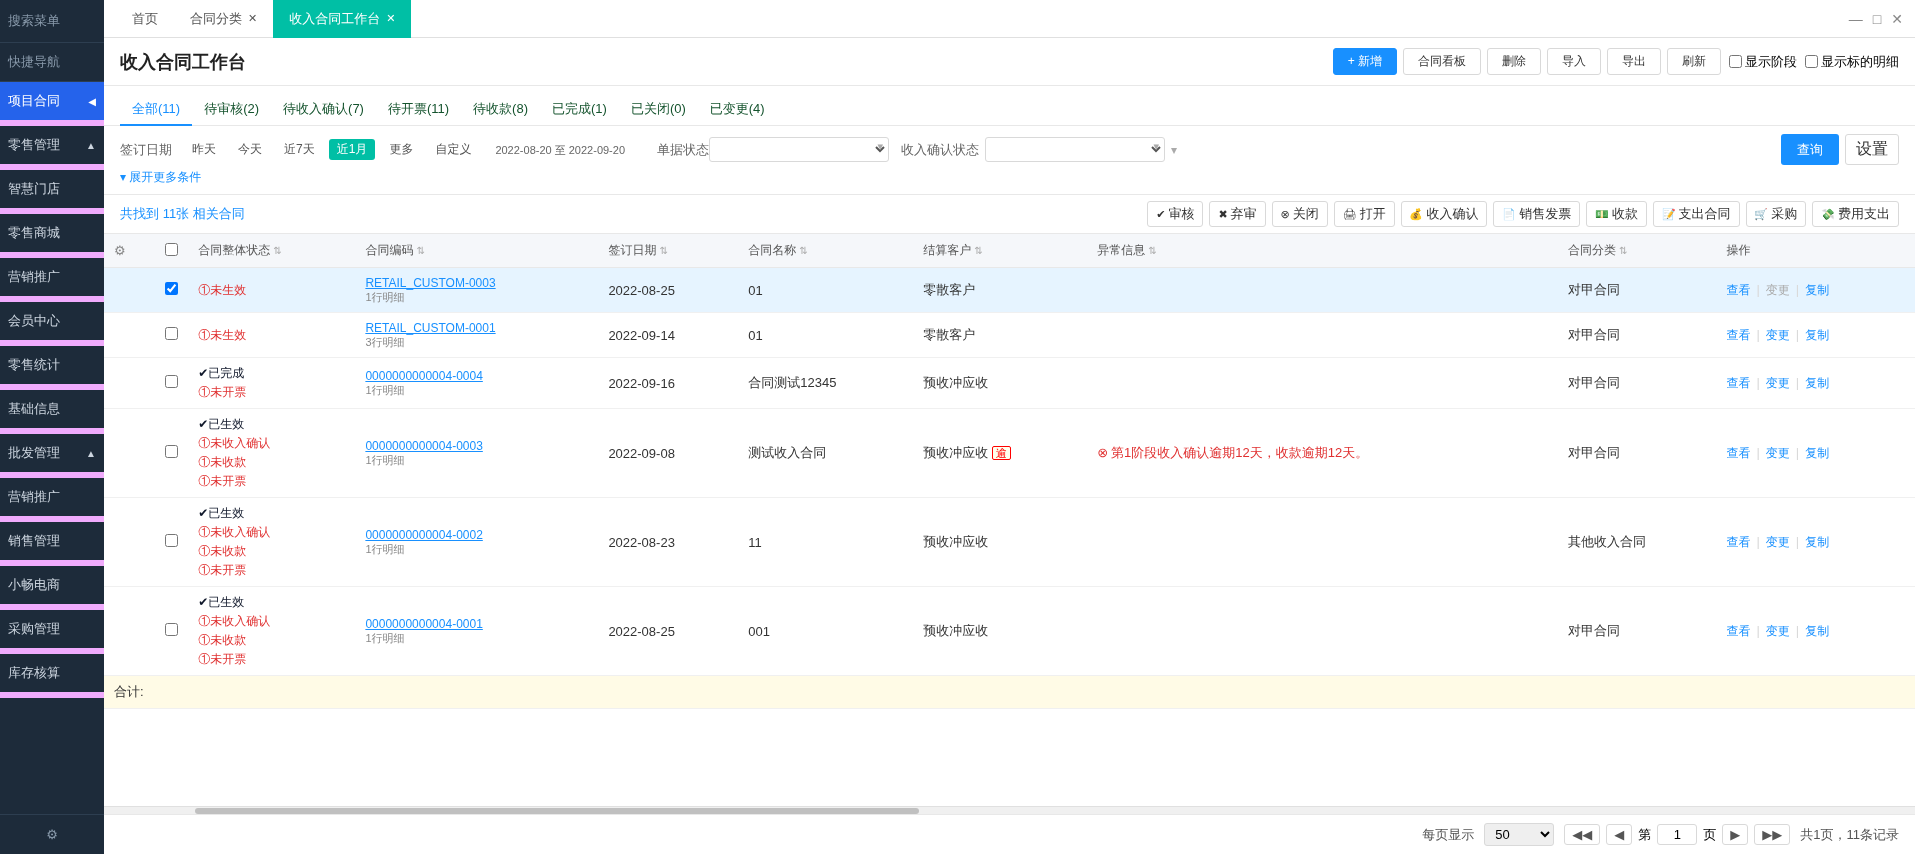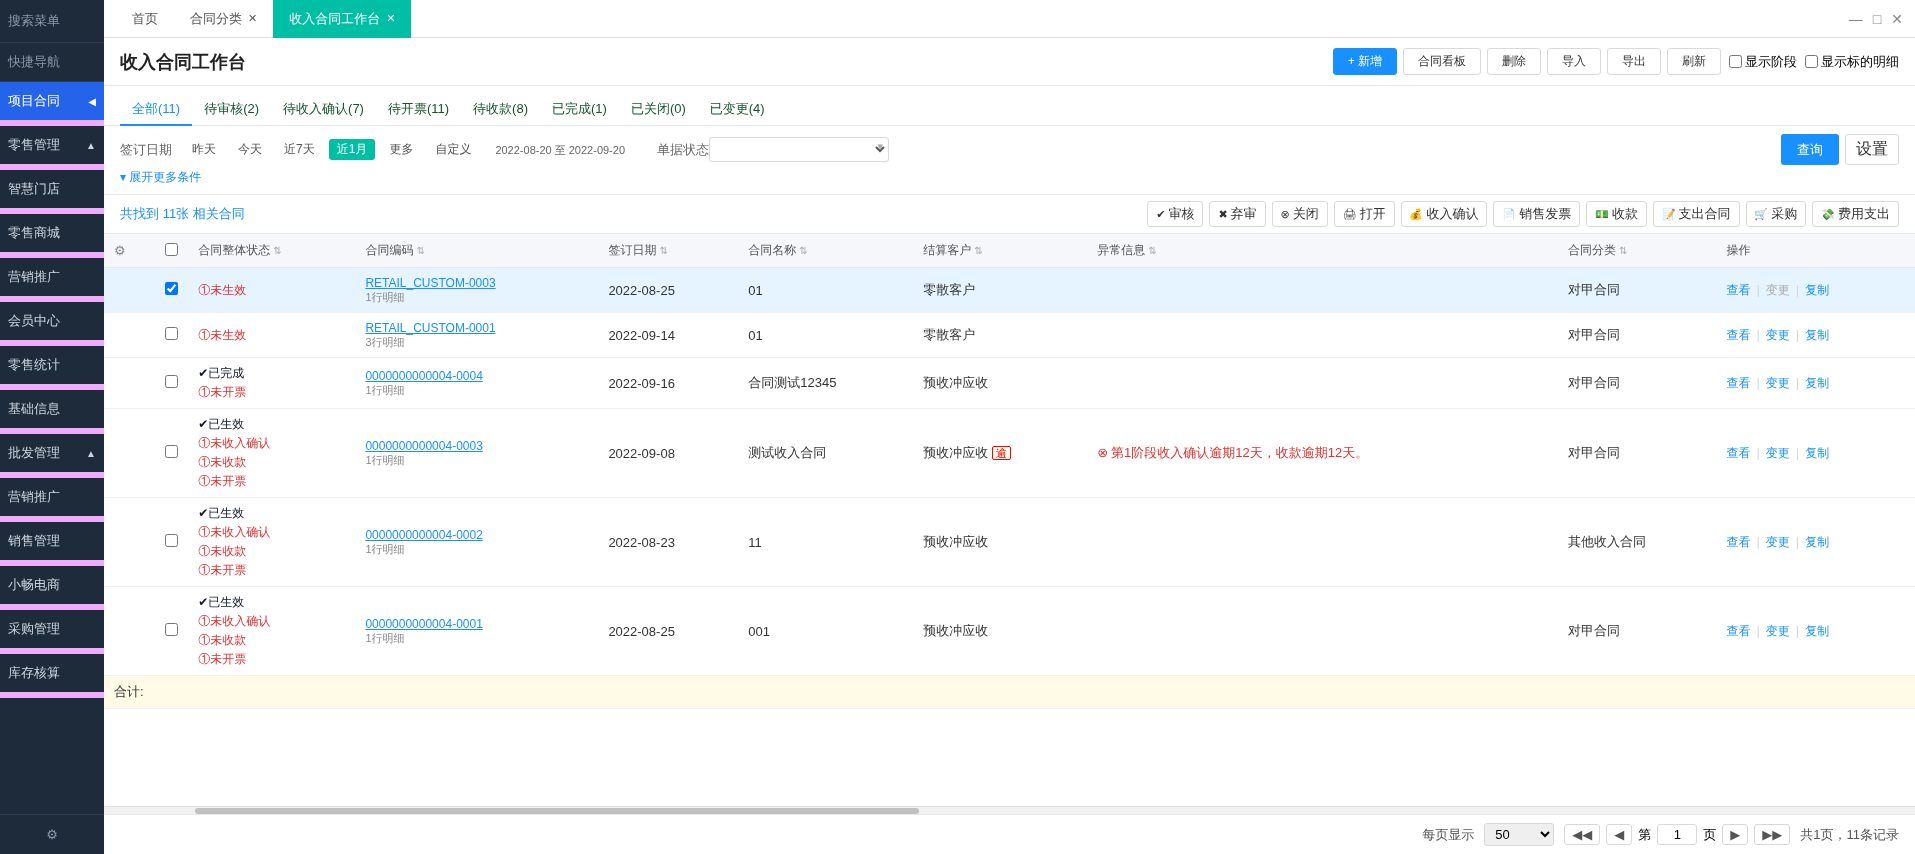--- a/index.html
+++ b/index.html
@@ -233,20 +233,27 @@
         </div>
       <div style="margin-left:4px;">
         <div class="filter-date-range">2022-08-20 至 2022-09-20</div>
       </div>
       <div style="margin-left:20px;display:flex;align-items:center;">
         <span class="filter-label">单据状态</span>
         <div class="filter-select-wrapper">
           <select class="filter-select" style="width:180px;"></select>
         </div>
       </div>
+      <div style="display:flex;align-items:center;gap:6px;">
+        <span class="filter-label">收入确认状态</span>
+        <div class="filter-select-wrapper">
+          <select class="filter-select" style="width:180px;"></select>
+        </div>
+        <span style="color:#aaa;font-size:12px;cursor:pointer;">▾</span>
+      </div>
       <div class="filter-actions">
         <button class="btn-query">查询</button>
         <button class="btn-settings">设置</button>
       </div>
     </div>
     <div class="expand-more">▾ 展开更多条件</div>
   </div>
 
   <div class="toolbar">
     <div class="toolbar-info">

